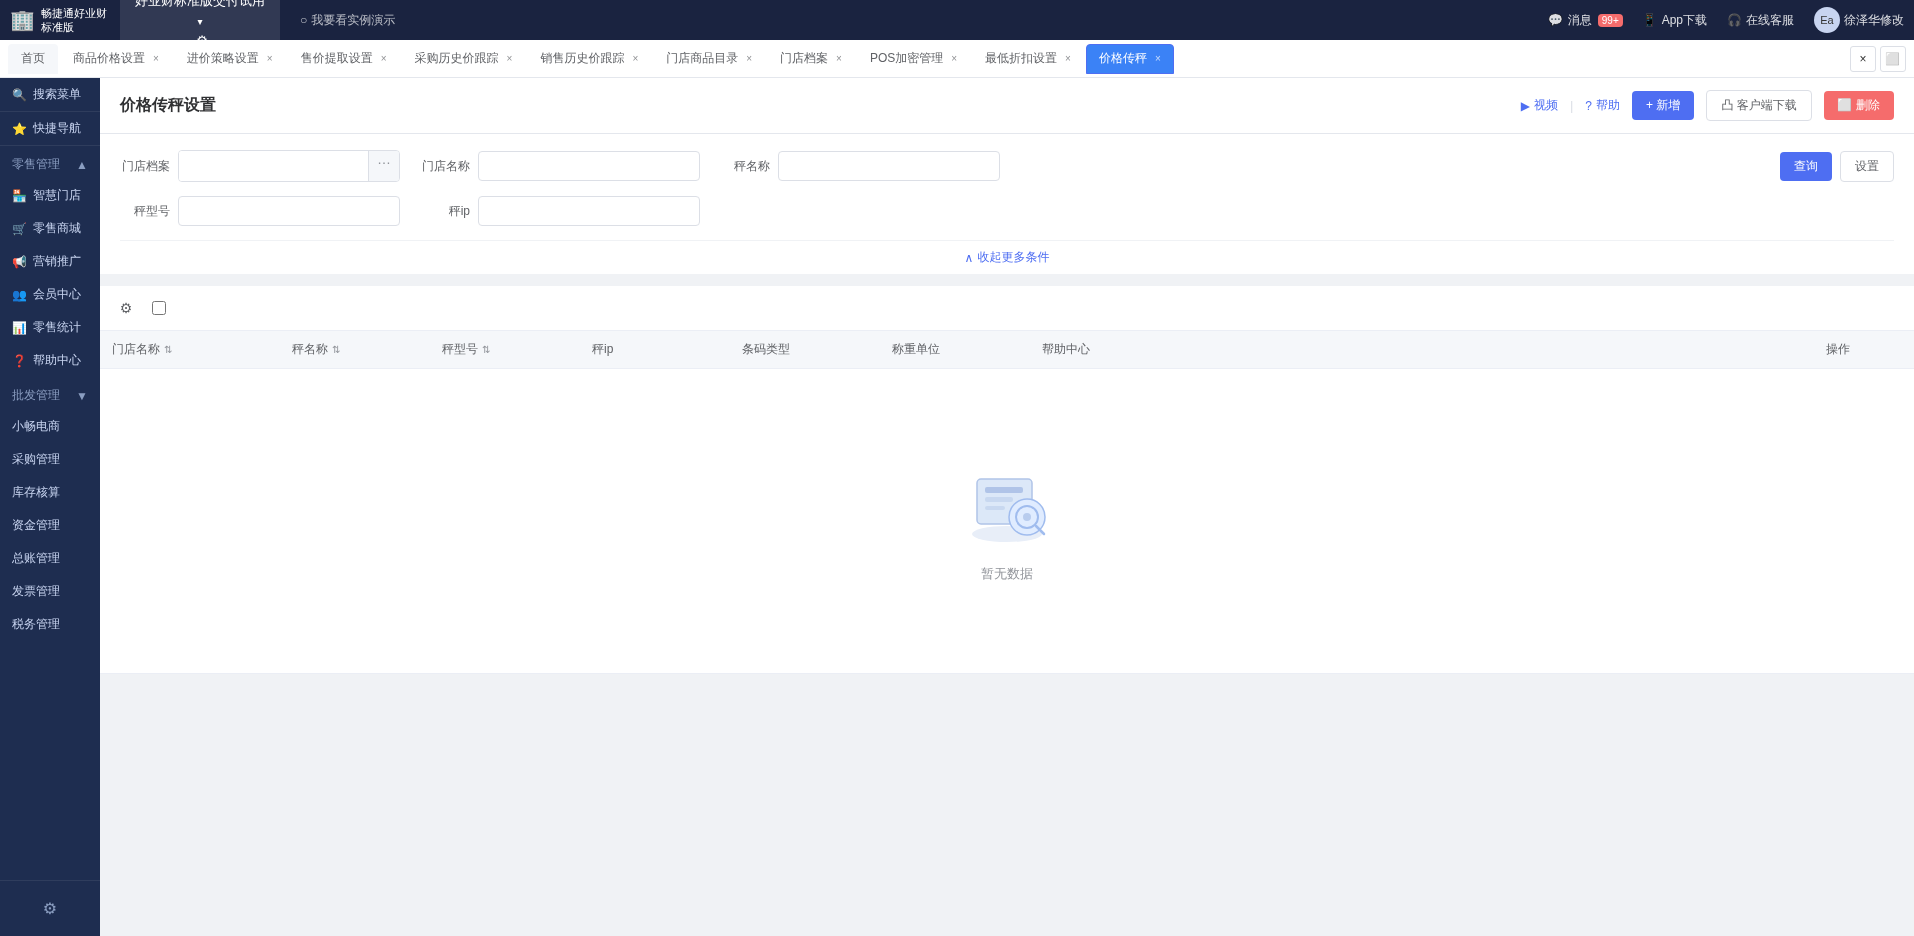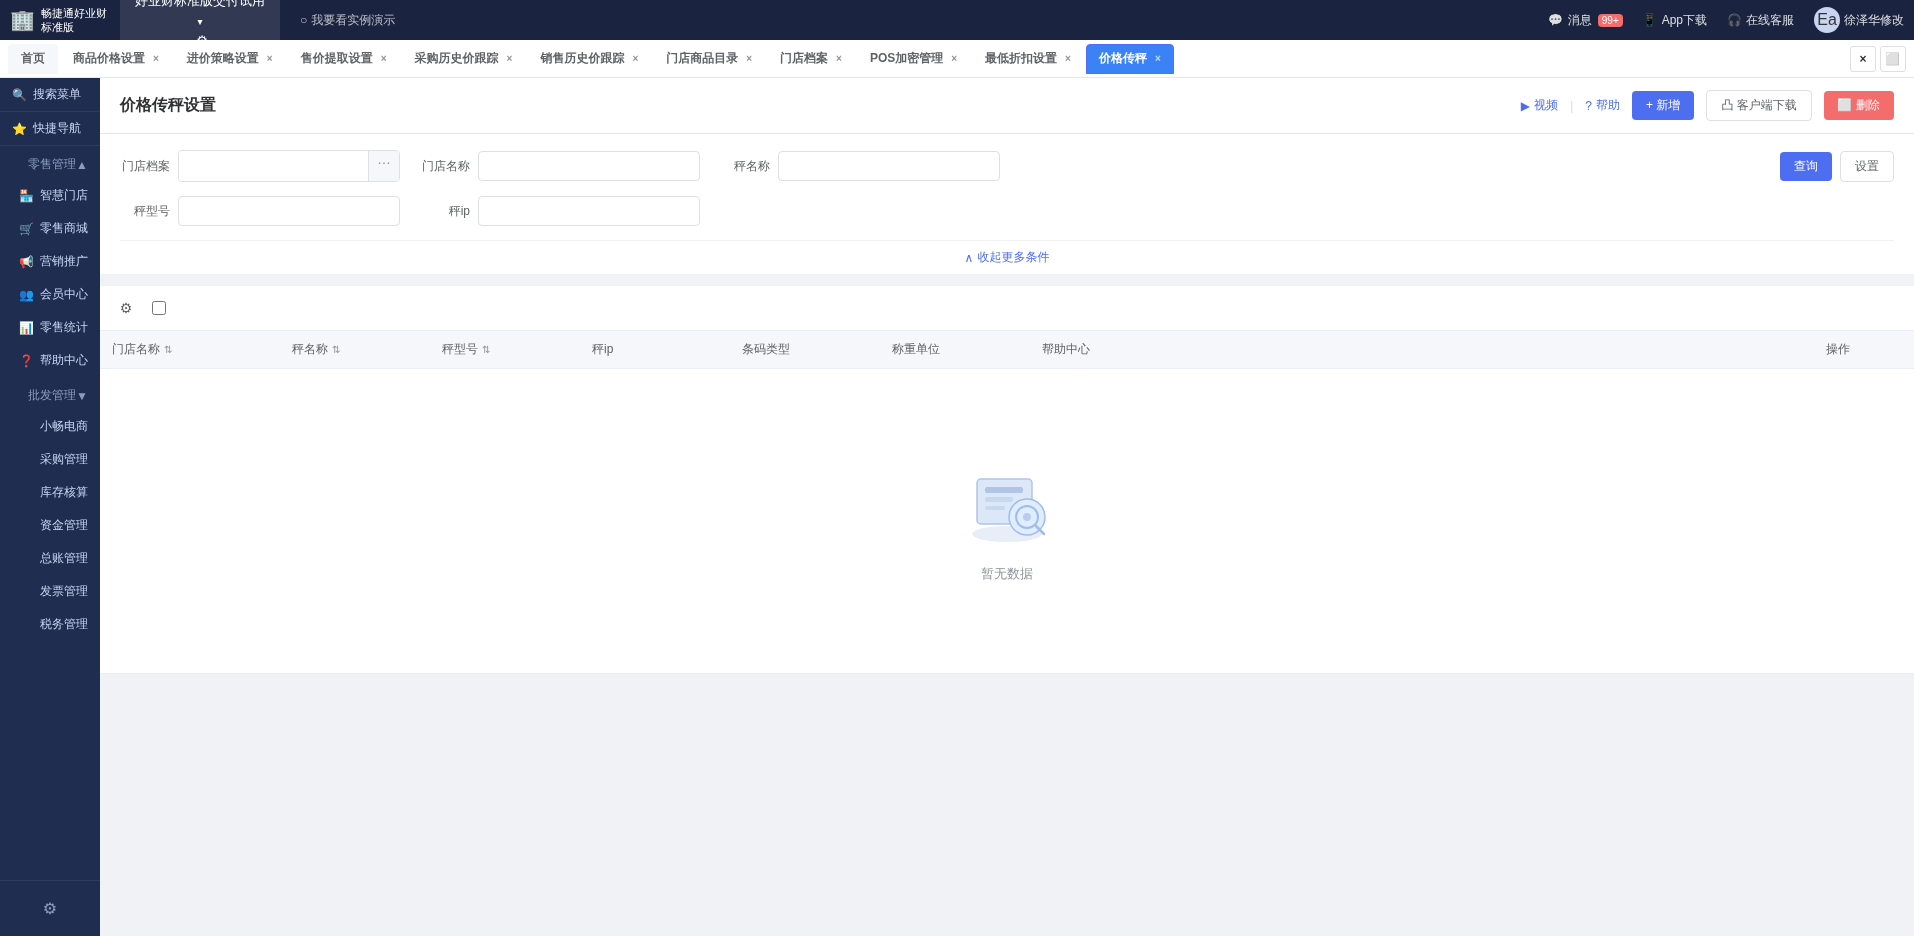--- a/index.html
+++ b/index.html
@@ -30,27 +30,27 @@
     }
     .top-bar-right .item {
       display: flex; align-items: center; gap: 4px; font-size: 12px; color: rgba(255,255,255,0.85); cursor: pointer;
     }
     .badge {
       background: #f56c6c; color: #fff; border-radius: 4px; padding: 1px 4px;
       font-size: 10px; margin-left: 2px;
     }
     .user-avatar {
       width: 26px; height: 26px; background: #c8d4f0; border-radius: 50%;
-      display: flex; align-items: center; justify-content: center; font-size: 16px; color: #333;
+      display: flex; align-items: center; justify-content: center; font-size: 11px; color: #333;
     }
 
     
     .nav-tabs {
       display: flex; align-items: center; background: #fff; border-bottom: 1px solid #e4e7ed;
-      height: 38px; padding: 0 8px; overflow: hidden; gap: 2px; font-weight: bold;
+      height: 38px; padding: 0 8px; overflow: hidden; gap: 2px;
     }
     .nav-tab {
       display: flex; align-items: center; padding: 0 12px; height: 30px; border-radius: 4px 4px 0 0;
       font-size: 12px; cursor: pointer; white-space: nowrap; color: #606266; gap: 4px;
       border: 1px solid transparent;
     }
     .nav-tab.active {
       background: #3b82f6; color: #fff; border-color: #4e6ef2;
     }
     .nav-tab .close-x { font-size: 10px; margin-left: 4px; opacity: 0.7; }
@@ -73,21 +73,21 @@
     }
     .sidebar-search {
       display: flex; align-items: center; padding: 8px 12px; cursor: pointer;
       font-size: 12px; gap: 6px; border-bottom: 1px solid rgba(255,255,255,0.08);
     }
     .sidebar-nav { display: flex; flex-direction: column; gap: 2px; border-bottom: 1px solid rgba(255,255,255,0.08); }
     .sidebar-nav-item {
       display: flex; align-items: center; padding: 8px 12px; cursor: pointer; font-size: 12px; gap: 6px;
     }
     .sidebar-section {
-      display: flex; flex-direction: column; align-items: flex-end;
+      display: flex; flex-direction: column;
     }
     .sidebar-section-header {
       display: flex; align-items: center; justify-content: space-between;
       padding: 10px 12px 6px; font-size: 12px; color: #8a9dc0; cursor: pointer;
     }
     .sidebar-item {
       display: flex; align-items: center; padding: 8px 12px; cursor: pointer; font-size: 12px;
       gap: 6px; color: #c8d4f0;
     }
     .sidebar-bottom {

